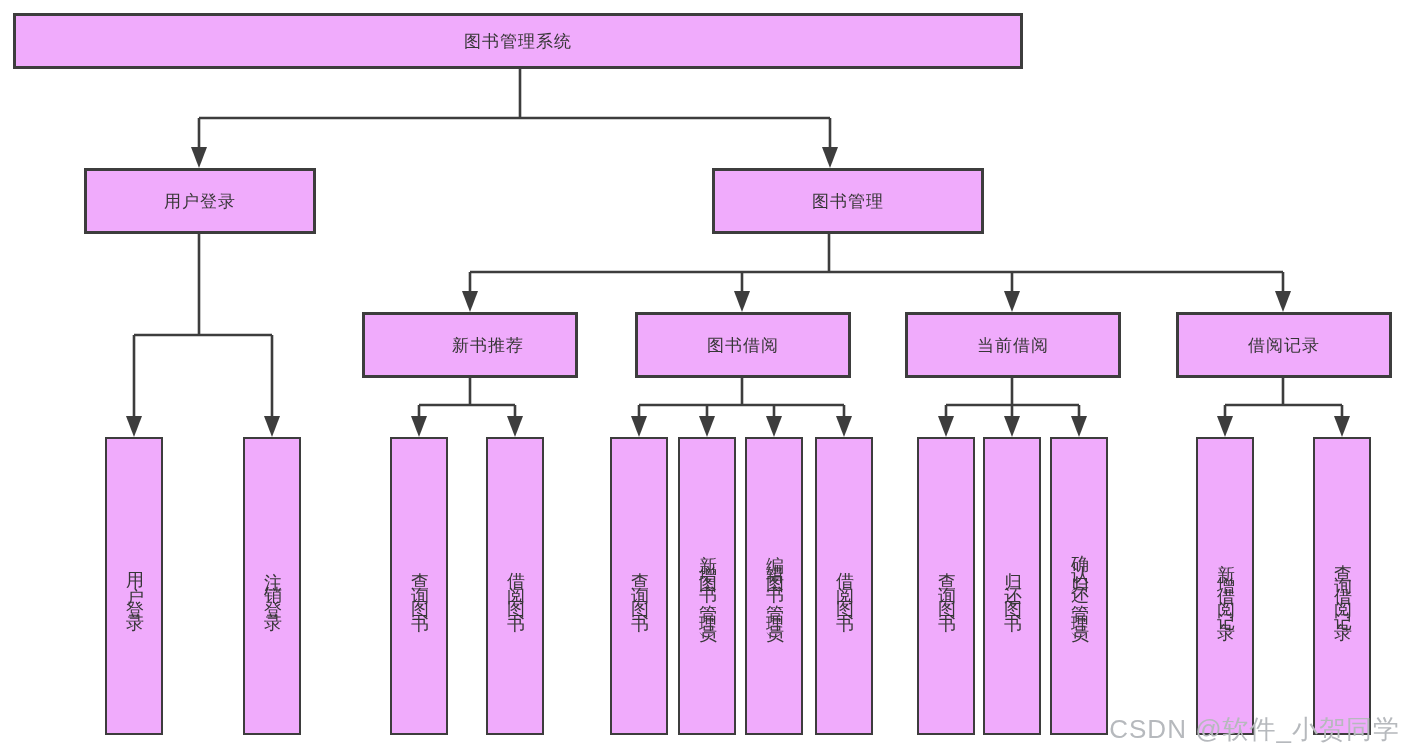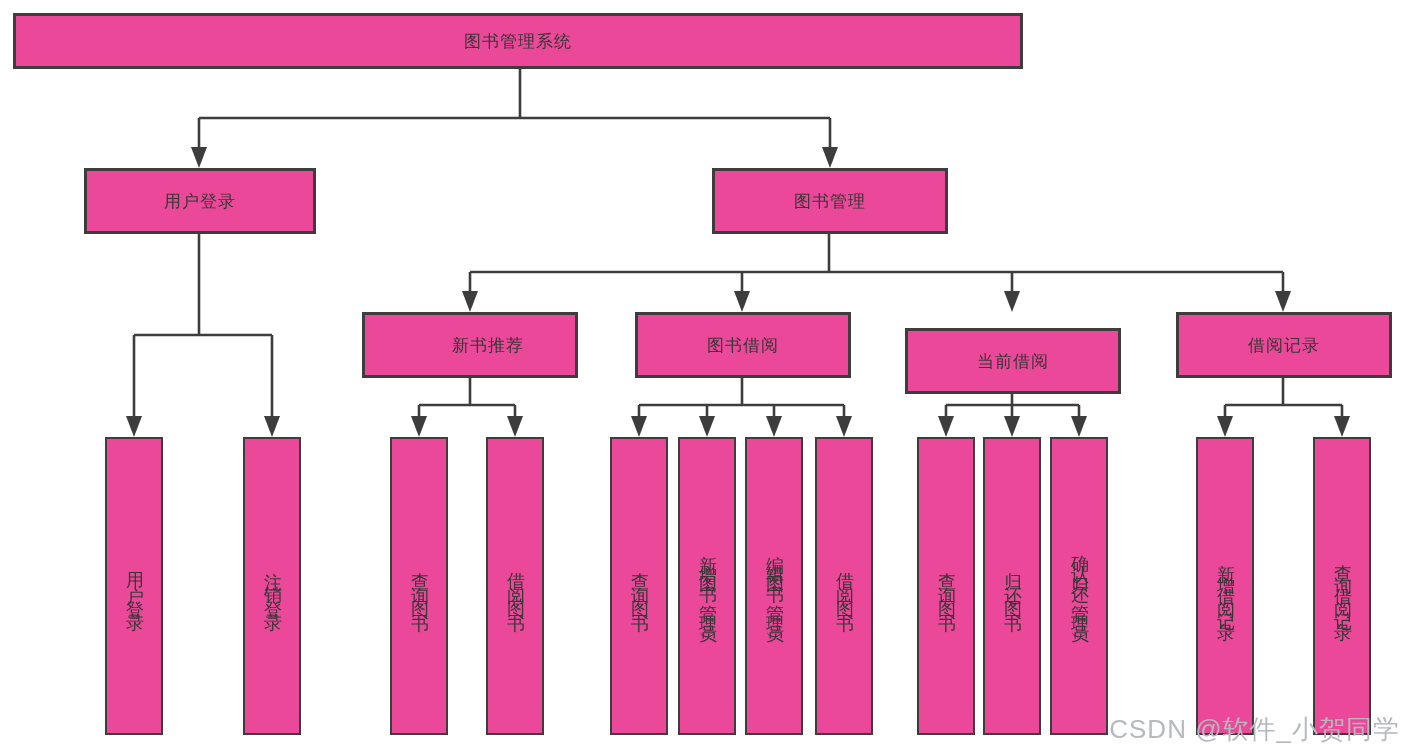--- a/index.html
+++ b/index.html
@@ -17,21 +17,21 @@
   }
   .connectors {
     position: absolute;
     left: 0; top: 0;
     width: 1405px; height: 747px;
     pointer-events: none;
   }
   .node {
     position: absolute;
     box-sizing: border-box;
-    background: #ec4899;
+    background: #f0abfc;
     border: 3px solid #3d3d3d;
     display: flex;
     align-items: center;
     justify-content: center;
     color: #363636;
     font-size: 17px;
     letter-spacing: 1px;
   }
   .node.root  { left: 13px;  top: 13px;  width: 1010px; height: 56px; }
   .node.lvl2  { top: 168px; height: 66px; }
@@ -108,31 +108,31 @@
     </g>
   </svg>
 
   <div class="node root">
     <span>图书管理系统</span>
   </div>
 
   <div class="node lvl2" style="left:84px; width:232px;">
     <span>用户登录</span>
   </div>
-  <div class="node lvl2" style="left:712px; width:236px;">
+  <div class="node lvl2" style="left:712px; width:272px;">
     <span>图书管理</span>
   </div>
 
   <div class="node lvl3" style="left:362px;padding-left:36px;">
     <span>新书推荐</span>
   </div>
   <div class="node lvl3" style="left:635px;">
     <span>图书借阅</span>
   </div>
-  <div class="node lvl3" style="left:905px;margin-top:16px;">
+  <div class="node lvl3" style="left:905px;">
     <span>当前借阅</span>
   </div>
   <div class="node lvl3" style="left:1176px;">
     <span>借阅记录</span>
   </div>
 
   <div class="node leaf" style="left:105px;">
     <span class="vtext">用户登录</span>
   </div>
   <div class="node leaf" style="left:243px;">

